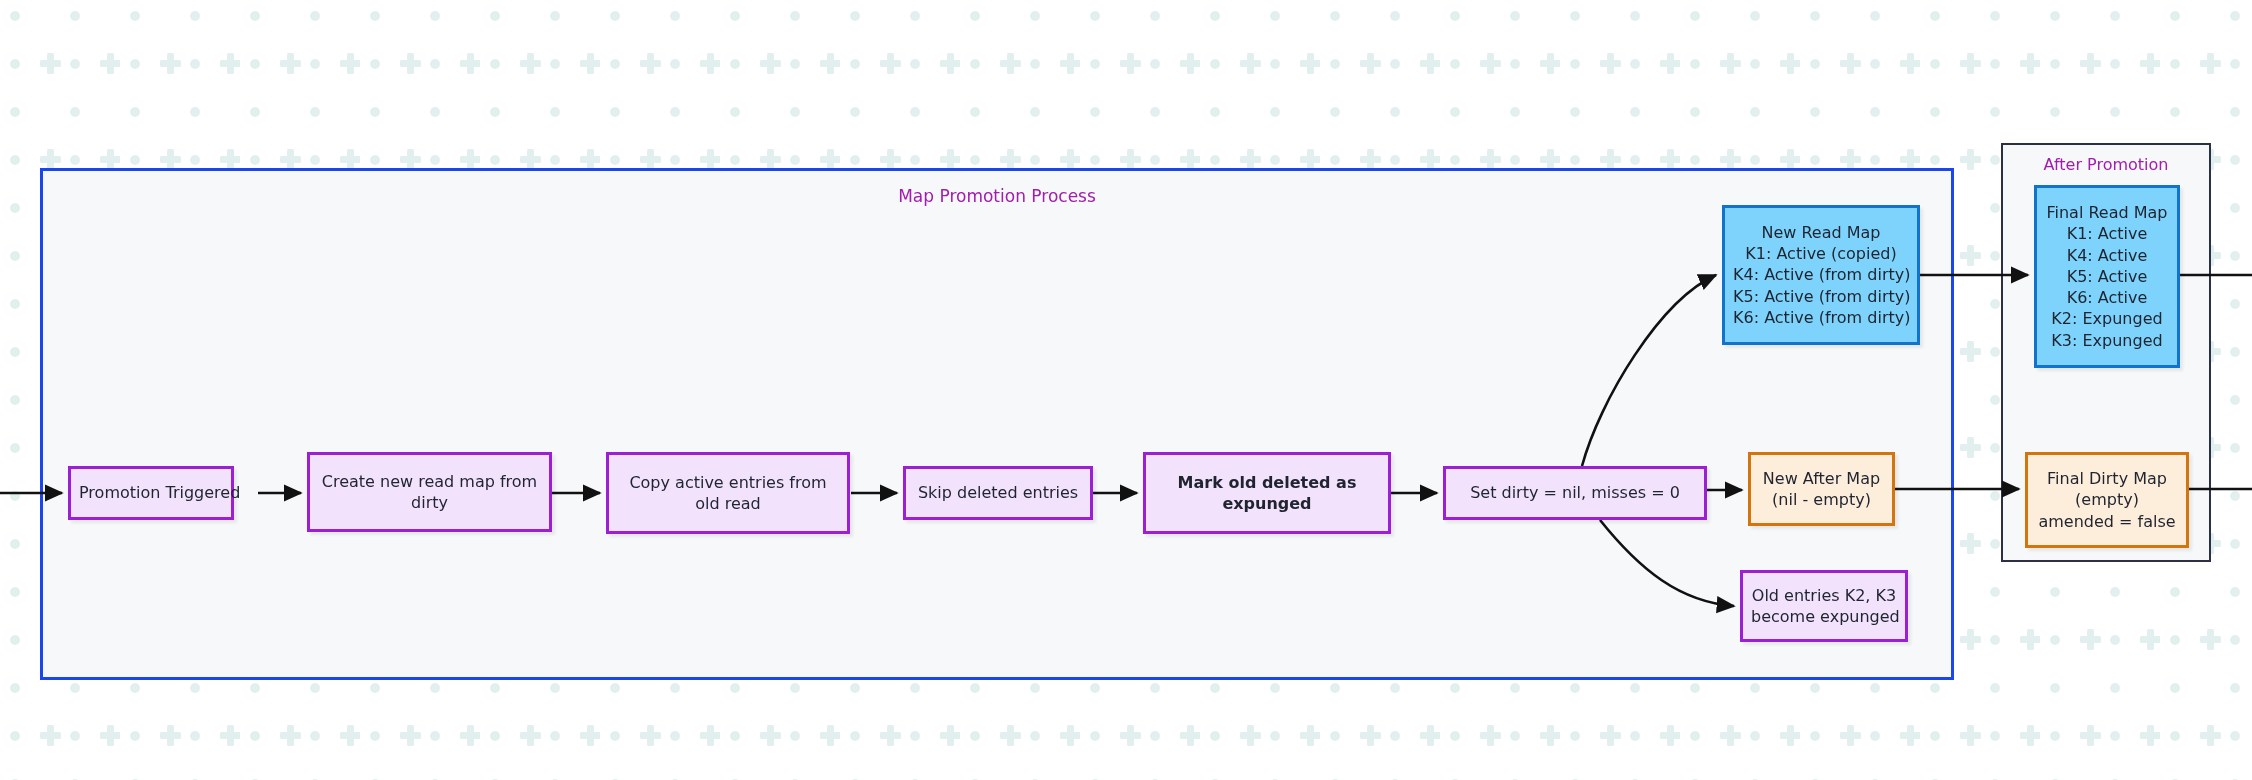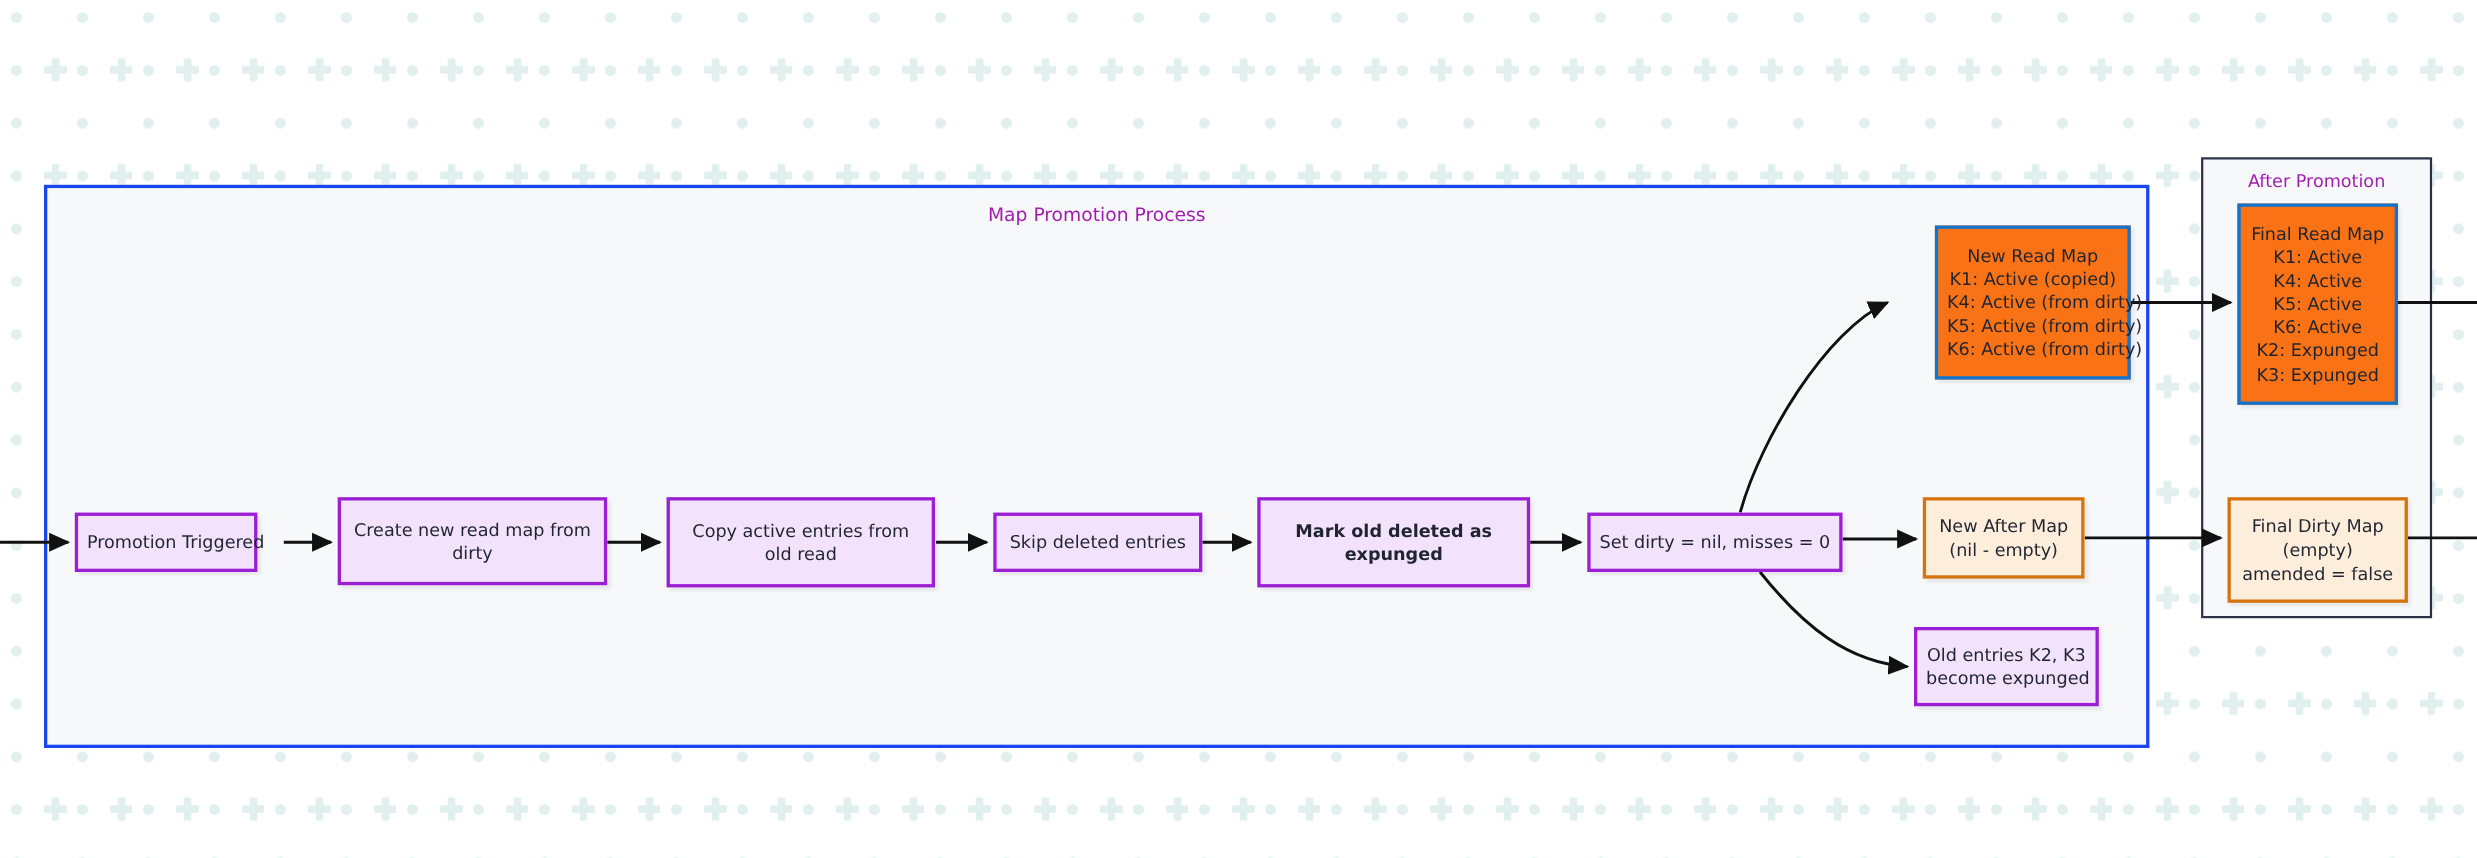--- a/index.html
+++ b/index.html
@@ -90,41 +90,41 @@
   .node .lines { width: 100%; }
   .node .line { display: block; white-space: nowrap; }
 
   .node.process {
     background: #f2e2fb;
     border: 3px solid #9c1fd4;
     color: #1f2430;
     font-size: 16px;
   }
   .node.readmap {
-    background: #f97316;
+    background: #7dd3fc;
     border: 3px solid #1273cd;
     color: #1f2430;
     font-size: 16px;
   }
   .node.dirtymap {
     background: #fdeedb;
     border: 3px solid #d4740d;
     color: #1f2430;
     font-size: 16px;
   }
 
   
   #node-promotion-triggered { left: 68px;   top: 466px; width: 166px; height: 54px; }
   #node-create-new-read     { left: 307px;  top: 452px; width: 245px; height: 80px; }
   #node-copy-active         { left: 606px;  top: 452px; width: 244px; height: 82px; }
   #node-skip-deleted        { left: 903px;  top: 466px; width: 190px; height: 54px; }
   #node-mark-expunged       { left: 1143px; top: 452px; width: 248px; height: 82px; font-weight: bold; }
-  #node-set-dirty           { left: 1443px; top: 466px; width: 232px; height: 54px; justify-content: flex-end; }
-
-  #node-new-read-map        { left: 1722px; top: 205px; width: 178px; height: 140px; margin-left: 37px; }
+  #node-set-dirty           { left: 1443px; top: 466px; width: 264px; height: 54px; justify-content: flex-end; }
+
+  #node-new-read-map        { left: 1722px; top: 205px; width: 198px; height: 140px; }
   #node-new-dirty-map       { left: 1748px; top: 452px; width: 147px; height: 74px; }
   #node-old-entries         { left: 1740px; top: 570px; width: 168px; height: 72px; }
 
   #node-final-read-map      { left: 2034px; top: 185px; width: 146px; height: 183px; }
   #node-final-dirty-map     { left: 2025px; top: 432px; width: 164px; height: 96px; margin-top: 20px; }
 </style>
 </head>
 <body>
 
 <svg id="bg-pattern" width="2252" height="780" viewBox="0 0 2252 780" xmlns="http://www.w3.org/2000/svg">

